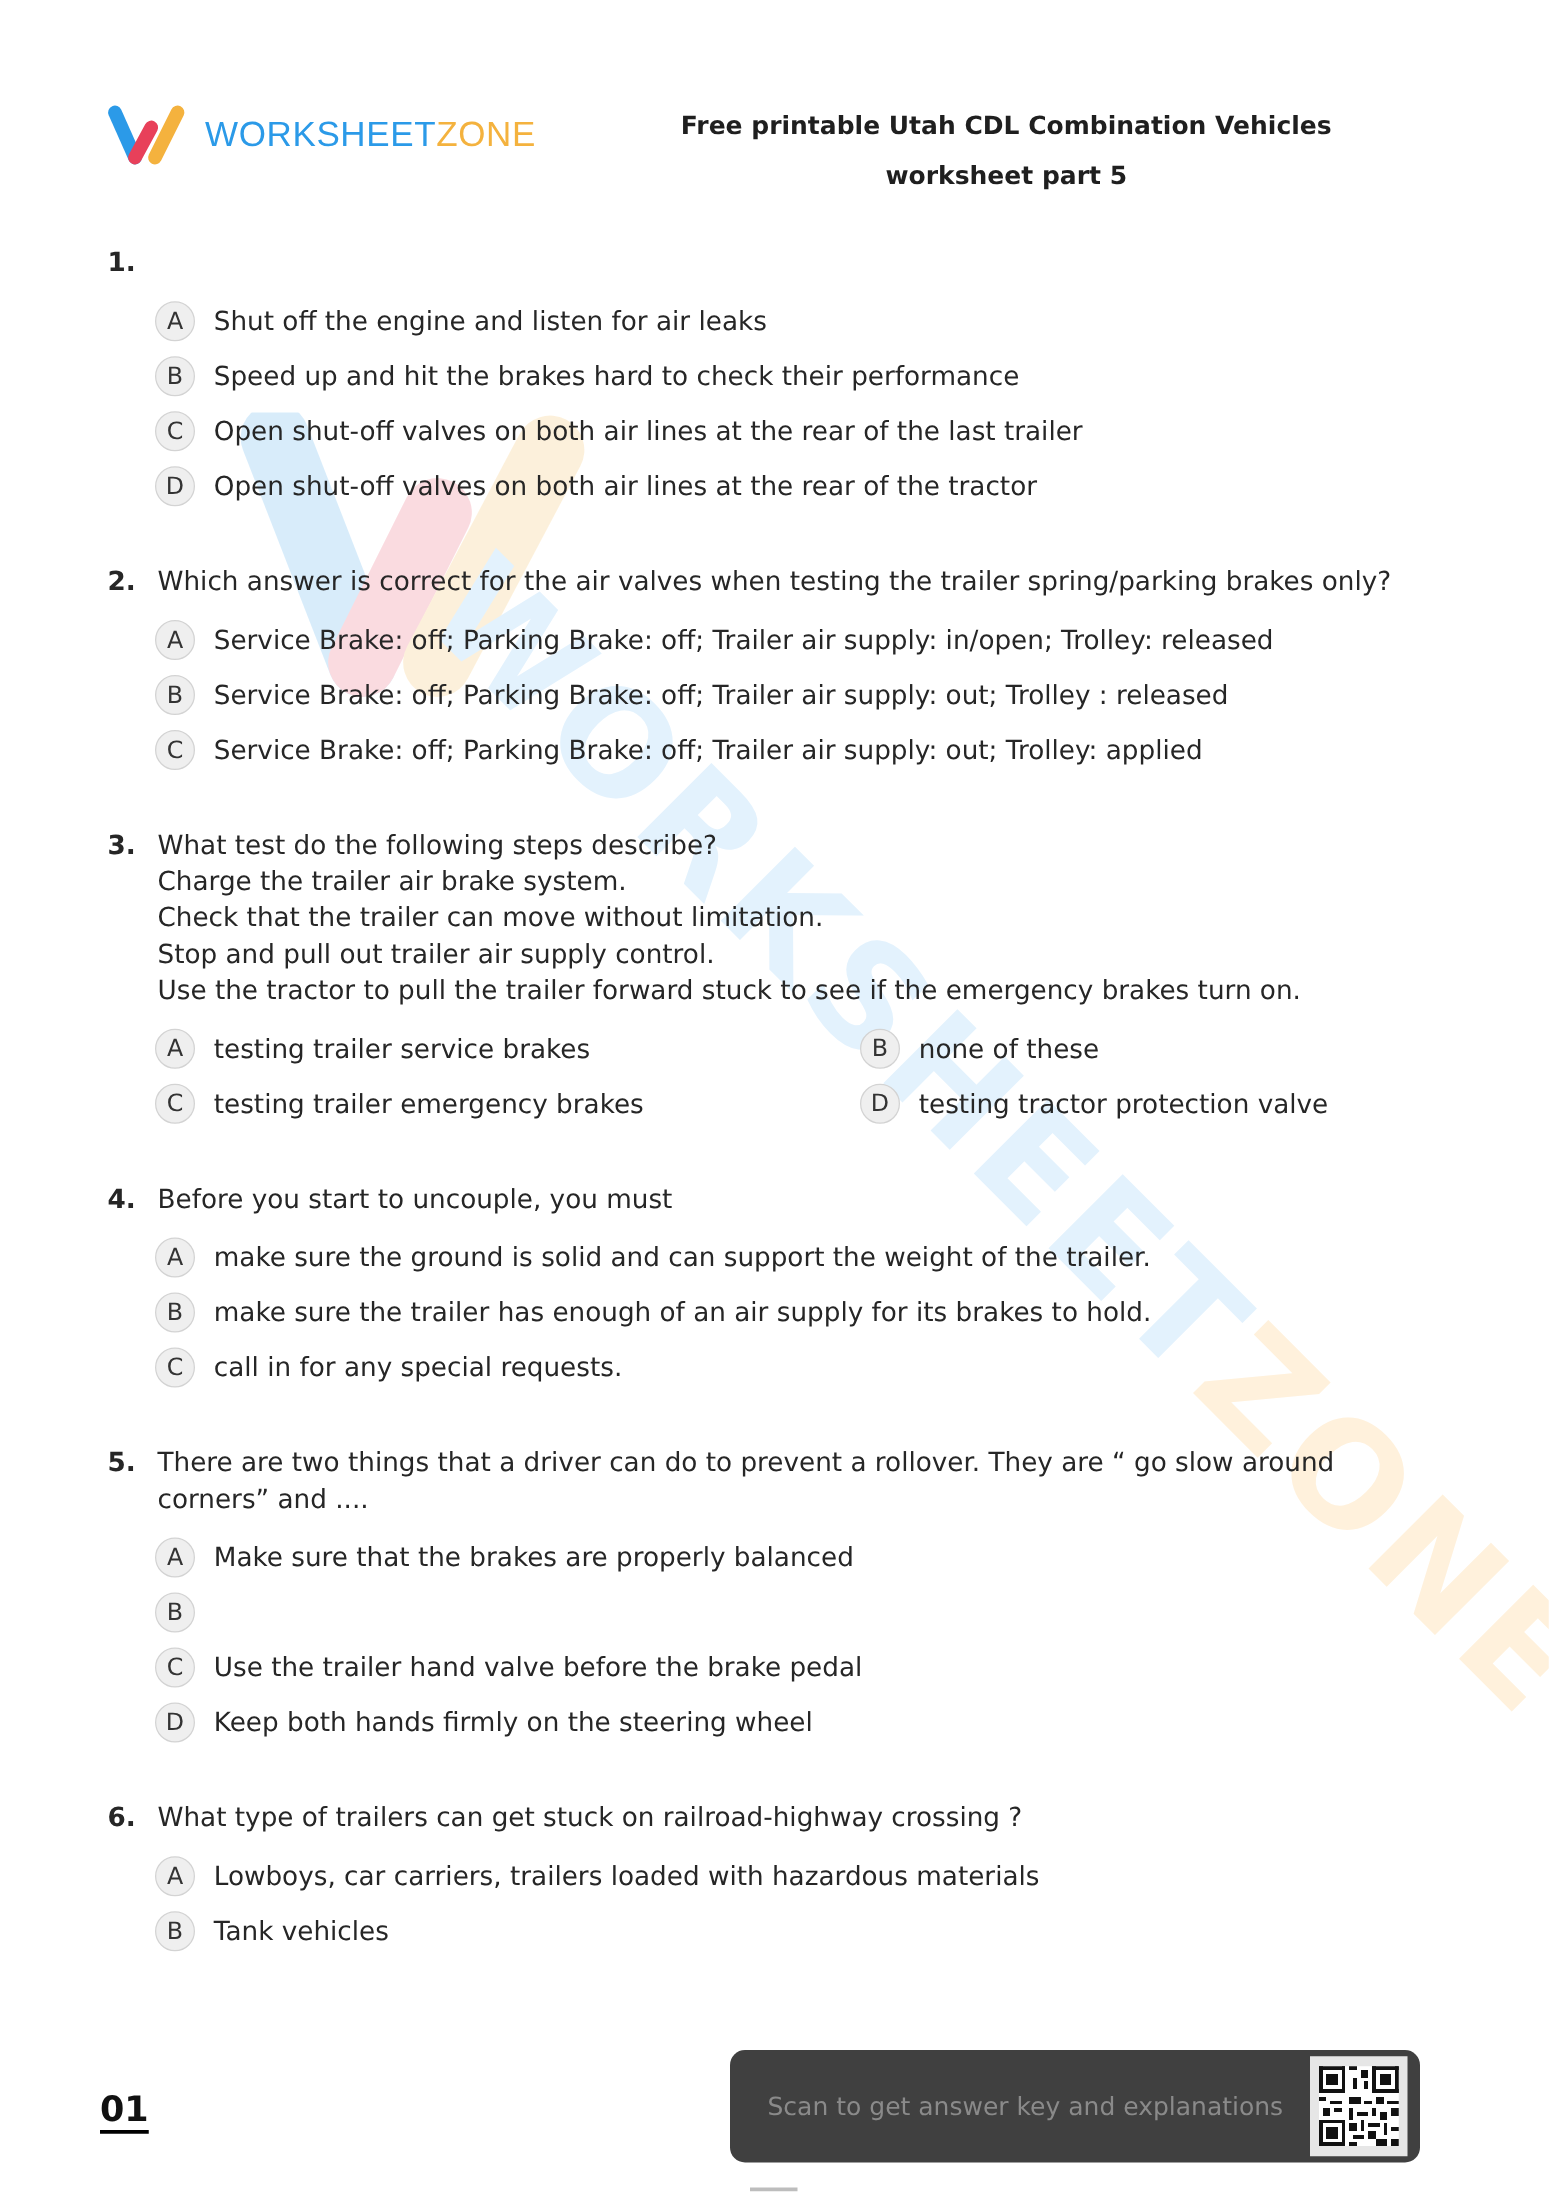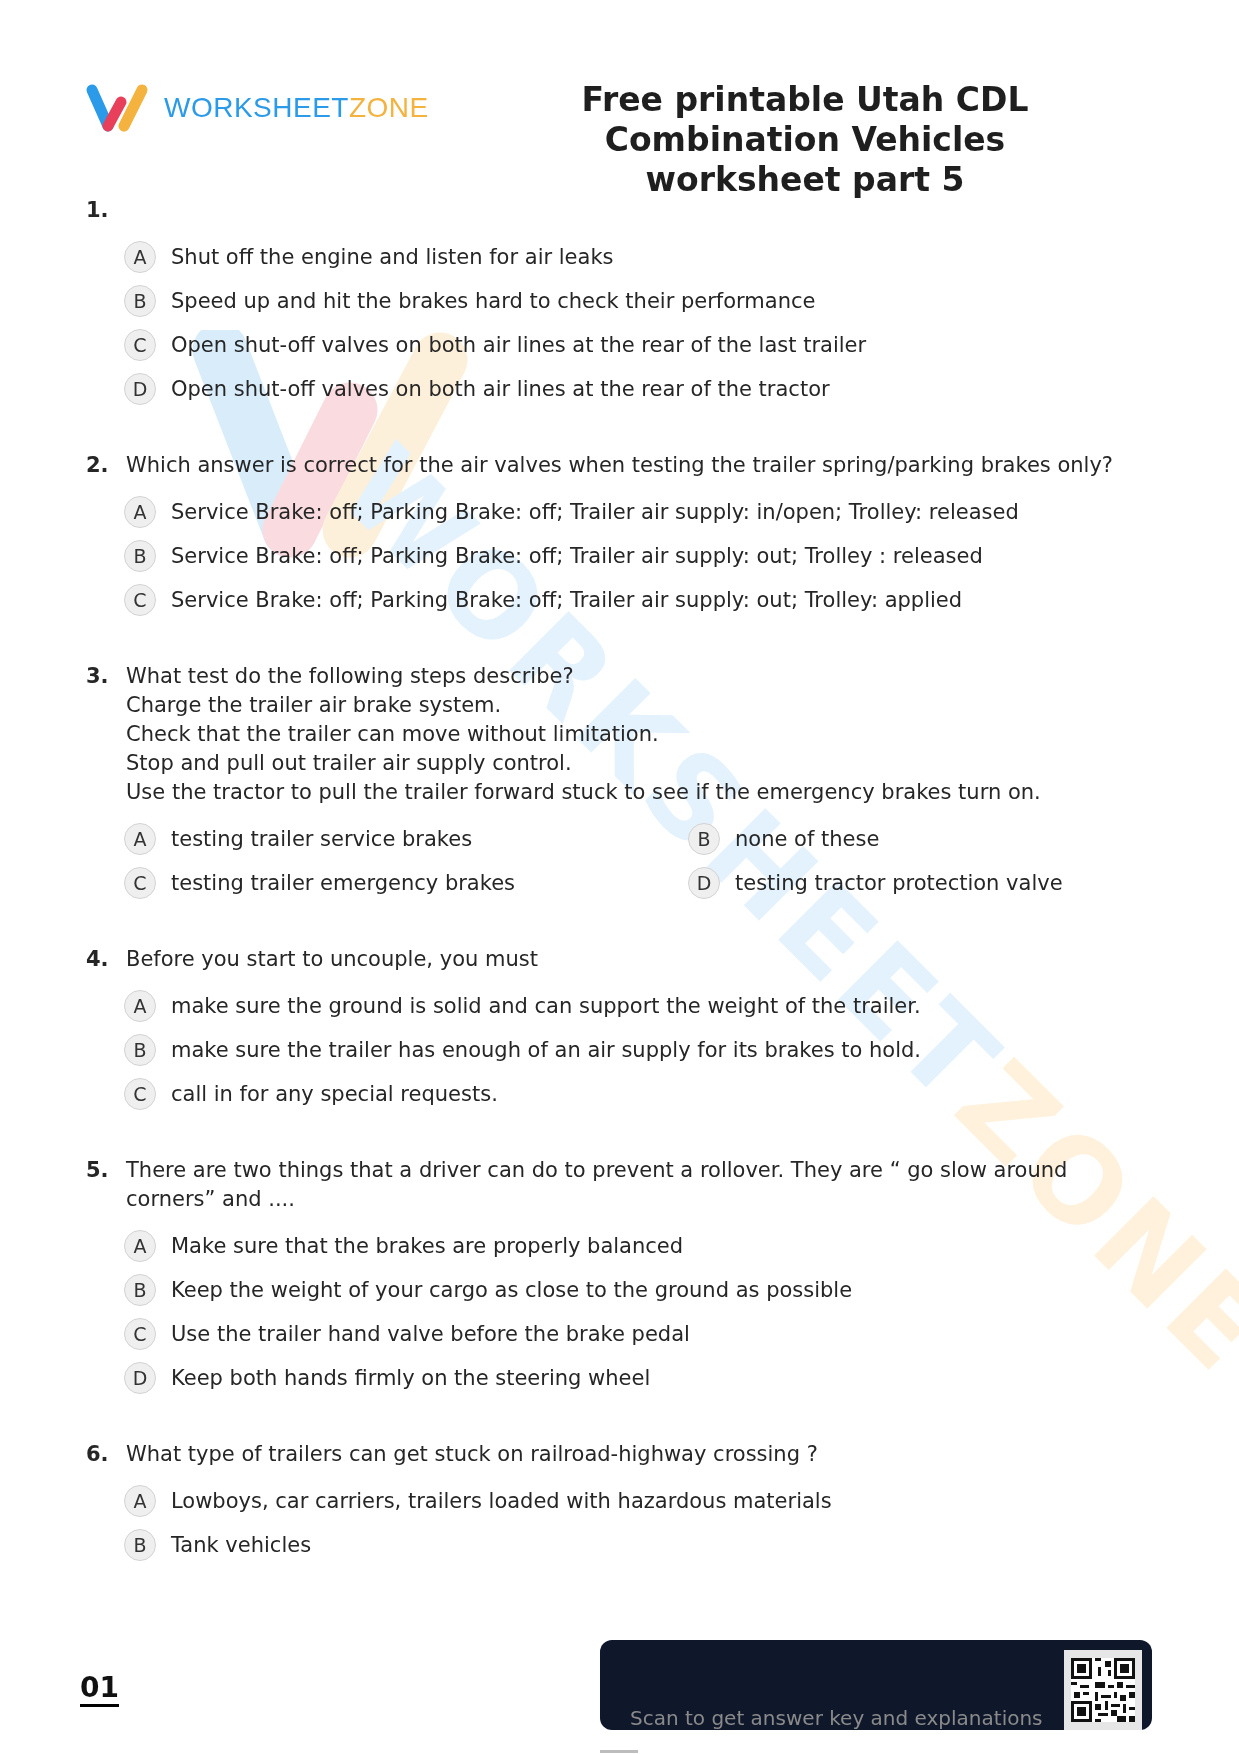--- a/index.html
+++ b/index.html
@@ -19,21 +19,21 @@
   .wm-text .zone { color: #fff1dc; }
 
   .logo { position: absolute; left: 84px; top: 82px; display: flex; align-items: center; z-index: 2; }
   .logo svg { width: 70px; height: 52px; }
   .logo-text { font-family: "Liberation Sans", sans-serif; font-size: 28px; margin-left: 10px; letter-spacing: 0.5px; }
   .logo-text .w { color: #2b9ae8; }
   .logo-text .z { color: #f4b23e; }
 
   .title {
     position: absolute; left: 540px; top: 80px; width: 530px;
-    text-align: center; font-size: 33px; font-weight: bold; line-height: 40px; color: #1f1f1f; z-index: 2;
+    text-align: center; font-size: 20px; font-weight: bold; line-height: 40px; color: #1f1f1f; z-index: 2;
   }
 
   .questions { position: absolute; left: 86px; top: 196px; width: 1080px; z-index: 2; }
   .question { position: relative; }
   .q-head { display: flex; font-size: 21px; line-height: 29px; color: #262626; }
   .q-num { width: 40px; font-weight: bold; flex-shrink: 0; }
   .q-text { white-space: pre-line; }
   .options { margin-left: 38px; margin-top: 10px; }
   .options.grid { display: grid; grid-template-columns: 564px 480px; row-gap: 0; }
   .option { display: flex; align-items: center; height: 44px; font-size: 21px; color: #262626; }
@@ -47,22 +47,22 @@
   .q1 { top: 0; }
   .q2 { margin-top: 40px; }
   .q3 { margin-top: 40px; }
   .q4 { margin-top: 40px; }
   .q5 { margin-top: 40px; }
   .q6 { margin-top: 40px; }
 
   .footer-page { position: absolute; left: 80px; top: 1672px; font-size: 28px; font-weight: bold; color: #111;
     border-bottom: 3px solid #000000; line-height: 32px; z-index: 2; }
   .scan-box {
-    position: absolute; left: 600px; top: 1640px; width: 552px; height: 90px;
-    background: #0f172a; border-radius: 12px; display: flex; align-items: flex-end; z-index: 2;
+    position: absolute; left: 584px; top: 1640px; width: 552px; height: 90px;
+    background: #404040; border-radius: 12px; display: flex; align-items: center; z-index: 2;
   }
   .scan-text { font-size: 20px; color: #8a8a8a; margin-left: 30px; flex: 1; }
   .qr { width: 78px; height: 80px; background: #e6e6e6; margin-right: 10px; display: flex; align-items: center; justify-content: center; }
   .qr svg { width: 64px; height: 64px; }
   .bottom-line { position: absolute; left: 600px; top: 1750px; width: 38px; height: 3px; background: #bdbdbd; }
 </style>
 </head>
 <body>
 
 <div class="watermark">
@@ -189,21 +189,20 @@
       <span class="q-num">5.</span>
       <span class="q-text" style="max-width:980px;">There are two things that a driver can do to prevent a rollover. They are “ go slow around corners” and ....</span>
     </div>
     <div class="options">
       <div class="option">
           <span class="badge">A</span>
           <span>Make sure that the brakes are properly balanced</span>
         </div>
       <div class="option">
           <span class="badge">B</span>
-          <span>Keep the weight of your cargo as close to the ground as possible</span>
         </div>
       <div class="option">
           <span class="badge">C</span>
           <span>Use the trailer hand valve before the brake pedal</span>
         </div>
       <div class="option">
           <span class="badge">D</span>
           <span>Keep both hands firmly on the steering wheel</span>
         </div>
     </div>

